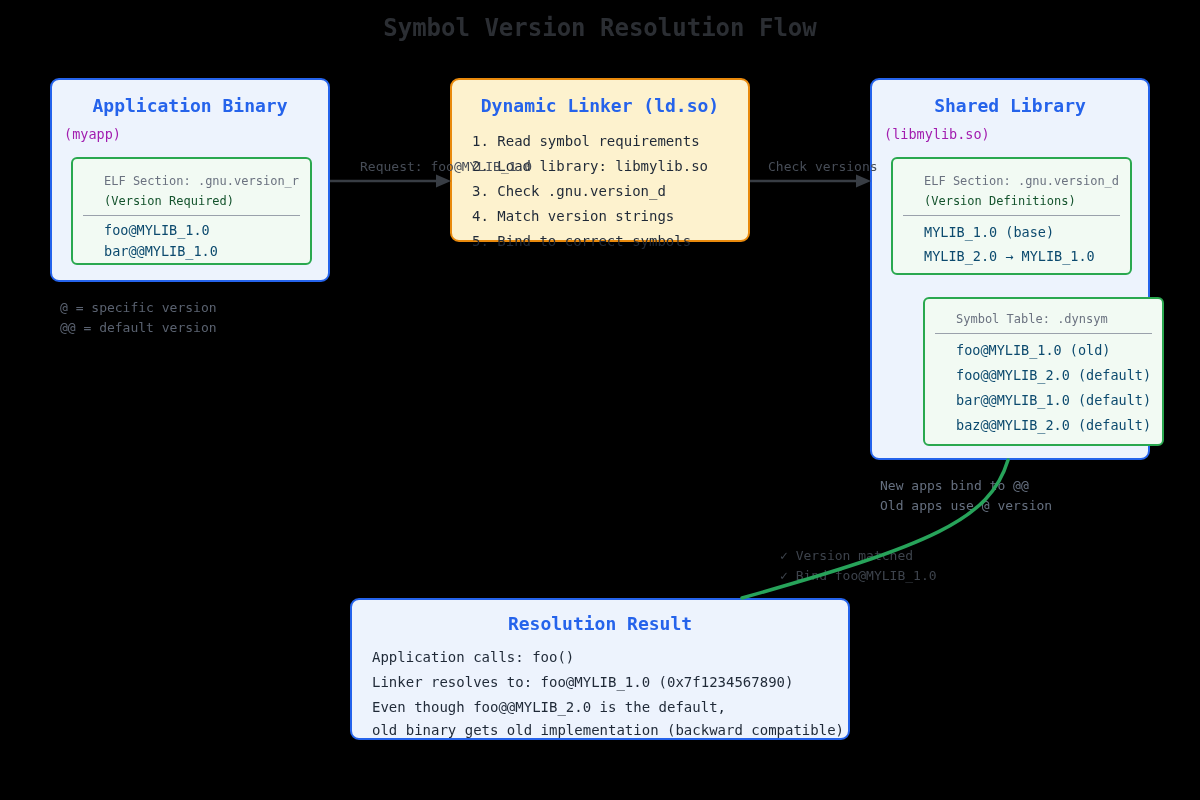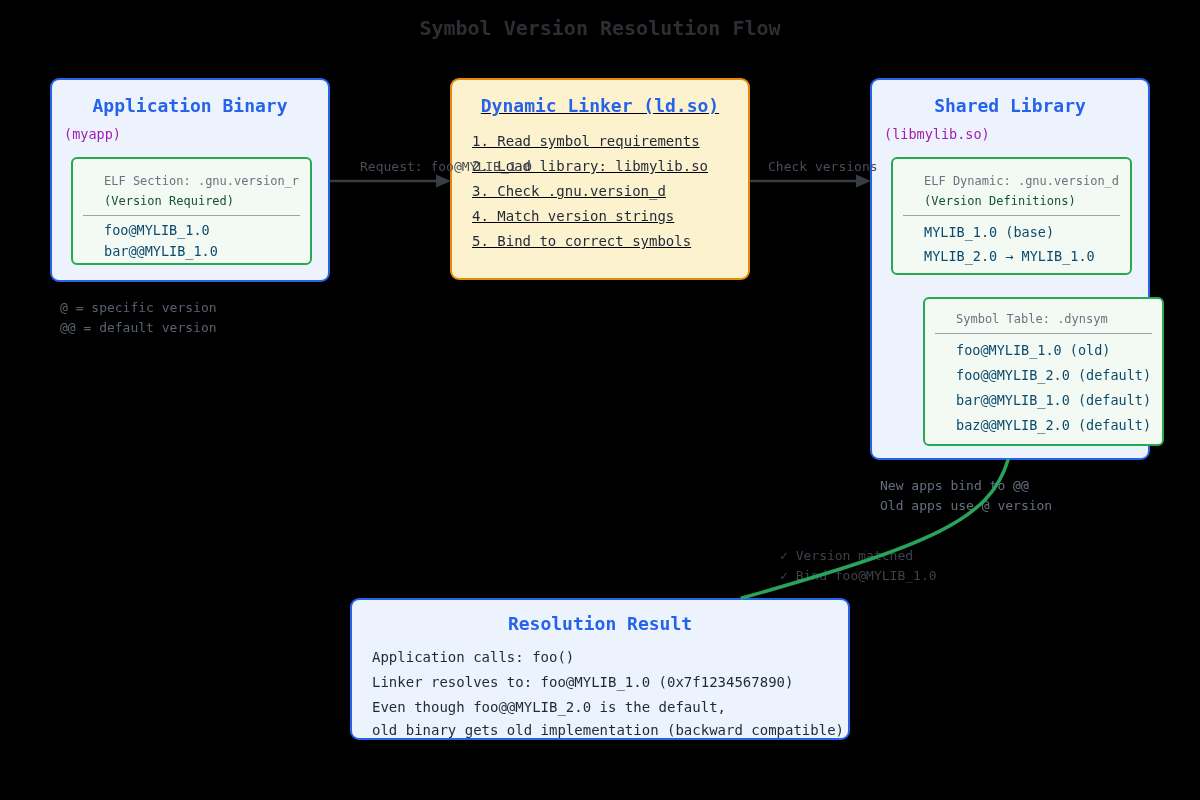--- a/index.html
+++ b/index.html
@@ -4,21 +4,21 @@
 <style>
   html,body{margin:0;padding:0;}
   body{
     width:1200px;height:800px;position:relative;overflow:hidden;
     background:#000;
     font-family:"DejaVu Sans Mono","Liberation Mono",monospace;
   }
   .abs{position:absolute;}
   .page-title{
     left:0;top:14px;width:1200px;text-align:center;
-    font-size:20px;font-weight:bold;color:#2b2e33;line-height:28px;
+    font-size:24px;font-weight:bold;color:#2b2e33;line-height:28px;
   }
   .box{
     position:absolute;box-sizing:border-box;border-radius:9px;
     border:2.5px solid #2563eb;background:#edf3fd;z-index:1;
   }
   .box.amber{border-color:#e8890c;background:#fdf2ce;}
   .box-title{
     font-size:18px;font-weight:bold;color:#2563eb;
     text-align:center;padding-top:15px;line-height:22px;
   }
@@ -63,36 +63,36 @@
     <div class="code">foo@MYLIB_1.0</div>
     <div class="code">bar@@MYLIB_1.0</div>
   </div>
 </div>
 
 <div class="abs legend">
   <div>@ = specific version</div>
   <div>@@ = default version</div>
 </div>
 
-<div class="box amber" style="left:450px;top:78px;width:300px;height:202px;text-decoration:underline;">
+<div class="box amber" style="left:450px;top:78px;width:300px;height:164px;">
   <div class="box-title">Dynamic Linker (ld.so)</div>
   <div class="steps">
     <div class="step">1. Read symbol requirements</div>
     <div class="step">2. Load library: libmylib.so</div>
     <div class="step">3. Check .gnu.version_d</div>
     <div class="step">4. Match version strings</div>
     <div class="step">5. Bind to correct symbols</div>
   </div>
 </div>
 
 <div class="box" style="left:870px;top:78px;width:280px;height:382px;">
   <div class="box-title">Shared Library</div>
   <div class="box-sub">(libmylib.so)</div>
   <div class="inner" style="left:19px;top:77px;width:241px;height:118px;">
-    <div class="inner-head">ELF Dynamic: .gnu.version_d</div>
+    <div class="inner-head">ELF Section: .gnu.version_d</div>
     <div class="inner-note">(Version Definitions)</div>
     <div class="inner-div"></div>
     <div class="code lh24">MYLIB_1.0 (base)</div>
     <div class="code lh24">MYLIB_2.0 → MYLIB_1.0</div>
   </div>
   <div class="inner" style="left:19px;top:217px;width:241px;height:149px;margin-left:32px;">
     <div class="inner-head tight">Symbol Table: .dynsym</div>
     <div class="inner-div"></div>
     <div class="code lh25">foo@MYLIB_1.0 (old)</div>
     <div class="code" style="line-height:25px;">foo@@MYLIB_2.0 (default)</div>

